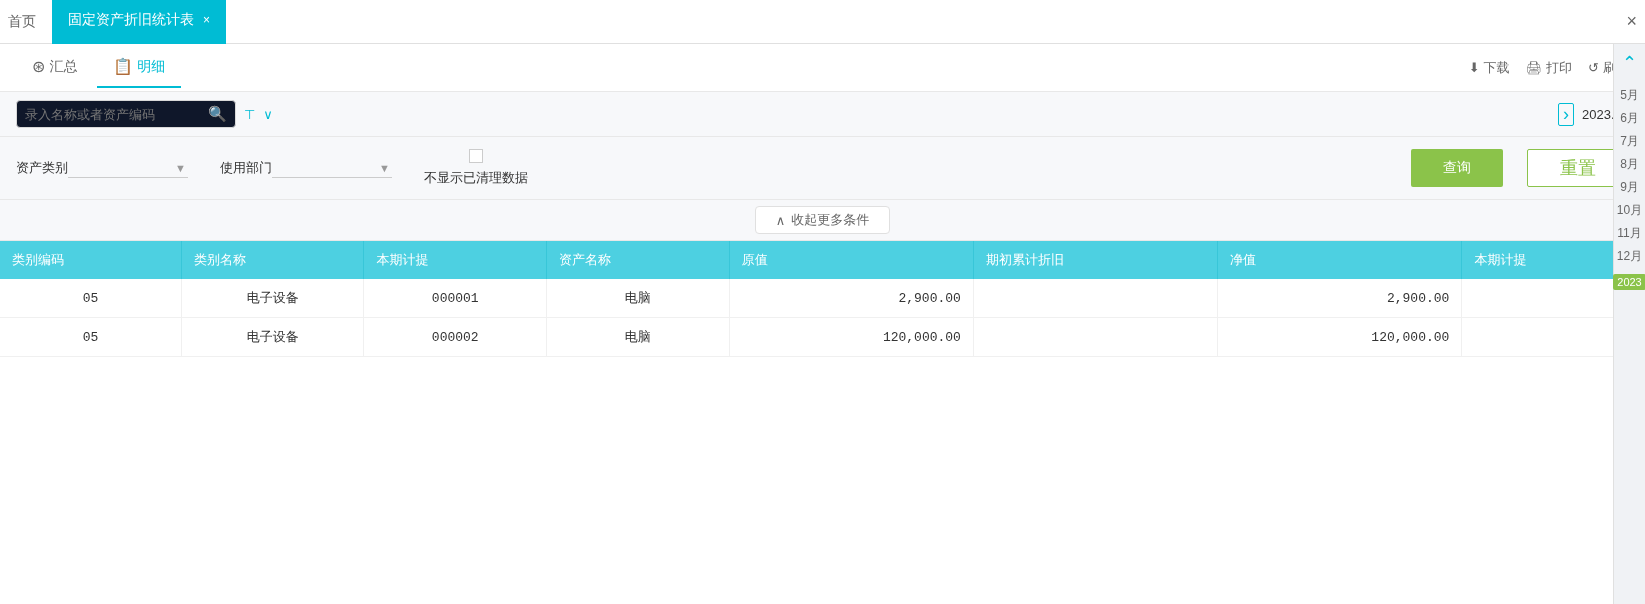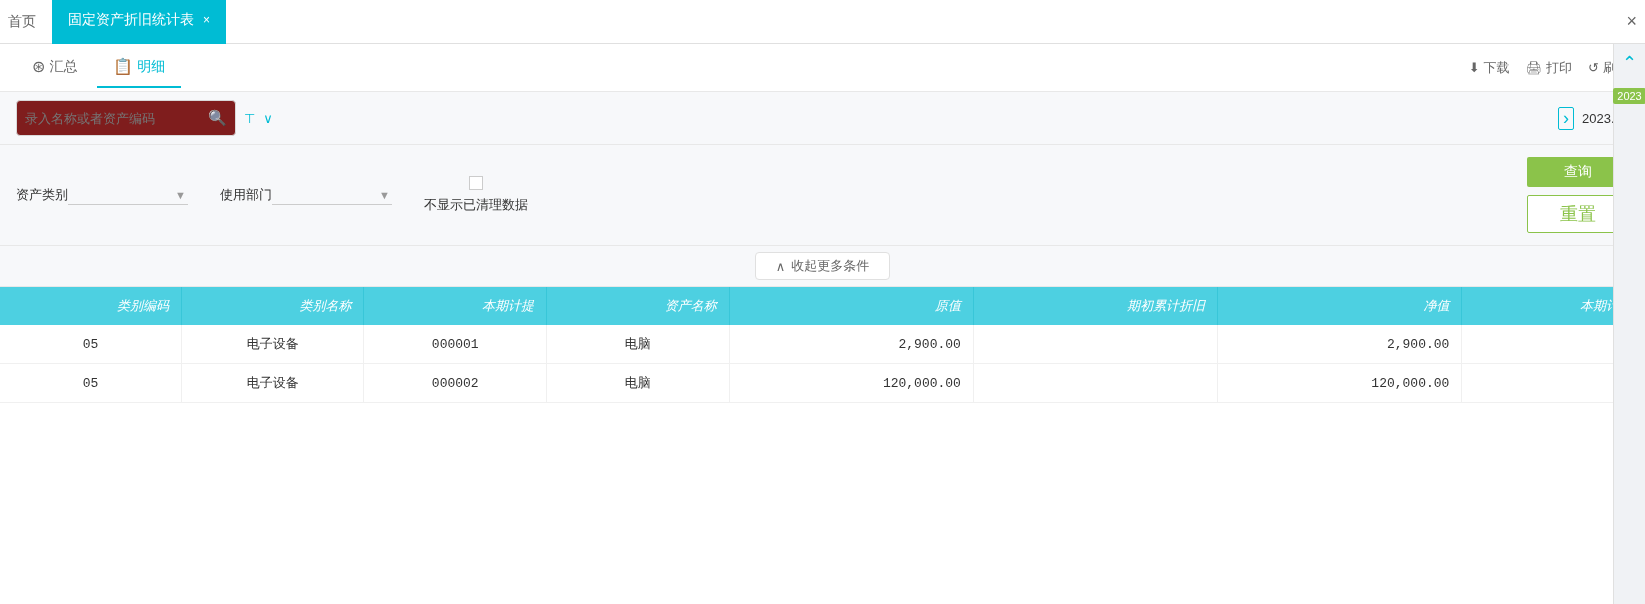--- a/index.html
+++ b/index.html
@@ -59,21 +59,21 @@
     .search-row {
       display: flex; align-items: center;
       padding: 8px 16px;
       background: #f7f8fa;
       border-bottom: 1px solid #e8e8e8;
       gap: 8px;
     }
     .search-input-wrap {
       display: flex; align-items: center;
       border: 1px solid #d9d9d9; border-radius: 4px;
-      background: #7f1d1d; padding: 0 8px; height: 36px;
+      background: #0f172a; padding: 0 8px; height: 28px;
       width: 220px;
     }
     .search-input { border: none; outline: none; font-size: 13px; color: #999; flex: 1; background: transparent; }
     .search-icon-btn { color: #999; cursor: pointer; font-size: 15px; }
     .more-conditions {
       display: flex; align-items: center; gap: 4px;
       color: #00bcd4; cursor: pointer; font-size: 13px;
     }
     .sidebar-arrow { margin-left: auto; color: #00bcd4; cursor: pointer; font-size: 18px; border: 1px solid #00bcd4; border-radius: 2px; padding: 0 4px; }
     .period-label { color: #333; font-size: 13px; white-space: nowrap; }
@@ -94,21 +94,21 @@
       padding: 2px 20px 2px 4px;
       outline: none; cursor: pointer; min-width: 120px;
       appearance: none; -webkit-appearance: none;
       background-image: none;
       color: #333;
     }
     .select-wrap { position: relative; display: inline-flex; align-items: center; }
     .select-arrow { position: absolute; right: 2px; color: #999; font-size: 11px; pointer-events: none; }
     .checkbox-item { display: flex; align-items: center; gap: 6px; cursor: pointer; flex-direction: column; }
     .checkbox-box { width: 14px; height: 14px; border: 1px solid #ccc; background: #fff; }
-    .filter-right { margin-left: auto; display: flex; flex-direction: column; gap: 8px; }
+    .filter-right { margin-left: auto; display: flex; flex-direction: row; gap: 24px; }
     .btn-query {
       background: #8bc34a; color: #fff; border: none;
       padding: 6px 32px; font-size: 14px; cursor: pointer; border-radius: 2px;
       min-width: 80px;
     }
     .btn-reset {
       background: #fff; color: #8bc34a; border: 1px solid #8bc34a;
       padding: 6px 32px; font-size: 18px; cursor: pointer; border-radius: 2px;
       min-width: 80px;
     }
@@ -125,21 +125,21 @@
       padding: 4px 20px; font-size: 13px; color: #666; cursor: pointer; border-radius: 4px;
       display: flex; align-items: center; gap: 6px;
     }
 
     
     .table-wrap { flex: 1; overflow: auto; }
     table { width: 100%; border-collapse: collapse; }
     thead tr { background: #4dd0e1; color: #fff; }
     thead th {
       padding: 10px 12px; font-size: 13px; font-weight: 500;
-      border-right: 1px solid #38c6d8; text-align: right; white-space: nowrap; font-style: italic;
+      border-right: 1px solid #38c6d8; text-align: left; white-space: nowrap;
     }
     tbody tr { background: #fff; border-bottom: 1px solid #f0f0f0; }
     tbody td { padding: 10px 12px; font-size: 13px; text-align: center; border-right: 1px solid #f0f0f0; font-family: Liberation Mono, monospace; }
     .td-right { text-align: right; margin-left: 6px; }
     .total-row { background: #e8f7f9; font-weight: 500; }
     .total-icon { color: #00bcd4; margin-right: 4px; }
 
     
     .right-sidebar {
       position: fixed; right: 0; top: 44px;
@@ -282,14 +282,24 @@
     <td class="td-right">120,000.00</td>
     <td></td>
   </tr>
         </tbody>
     </table>
   </div>
 </div>
 
 <div class="right-sidebar">
   <span class="sidebar-scroll-up">⌃</span>
+  <div id="month-list">
+      <div class="month-item">5月</div>
+      <div class="month-item">6月</div>
+      <div class="month-item">7月</div>
+      <div class="month-item">8月</div>
+      <div class="month-item">9月</div>
+      <div class="month-item">10月</div>
+      <div class="month-item">11月</div>
+      <div class="month-item">12月</div>
+    </div>
   <div class="year-badge" id="year-badge">2023</div>
 </div>
 
 </body></html>

